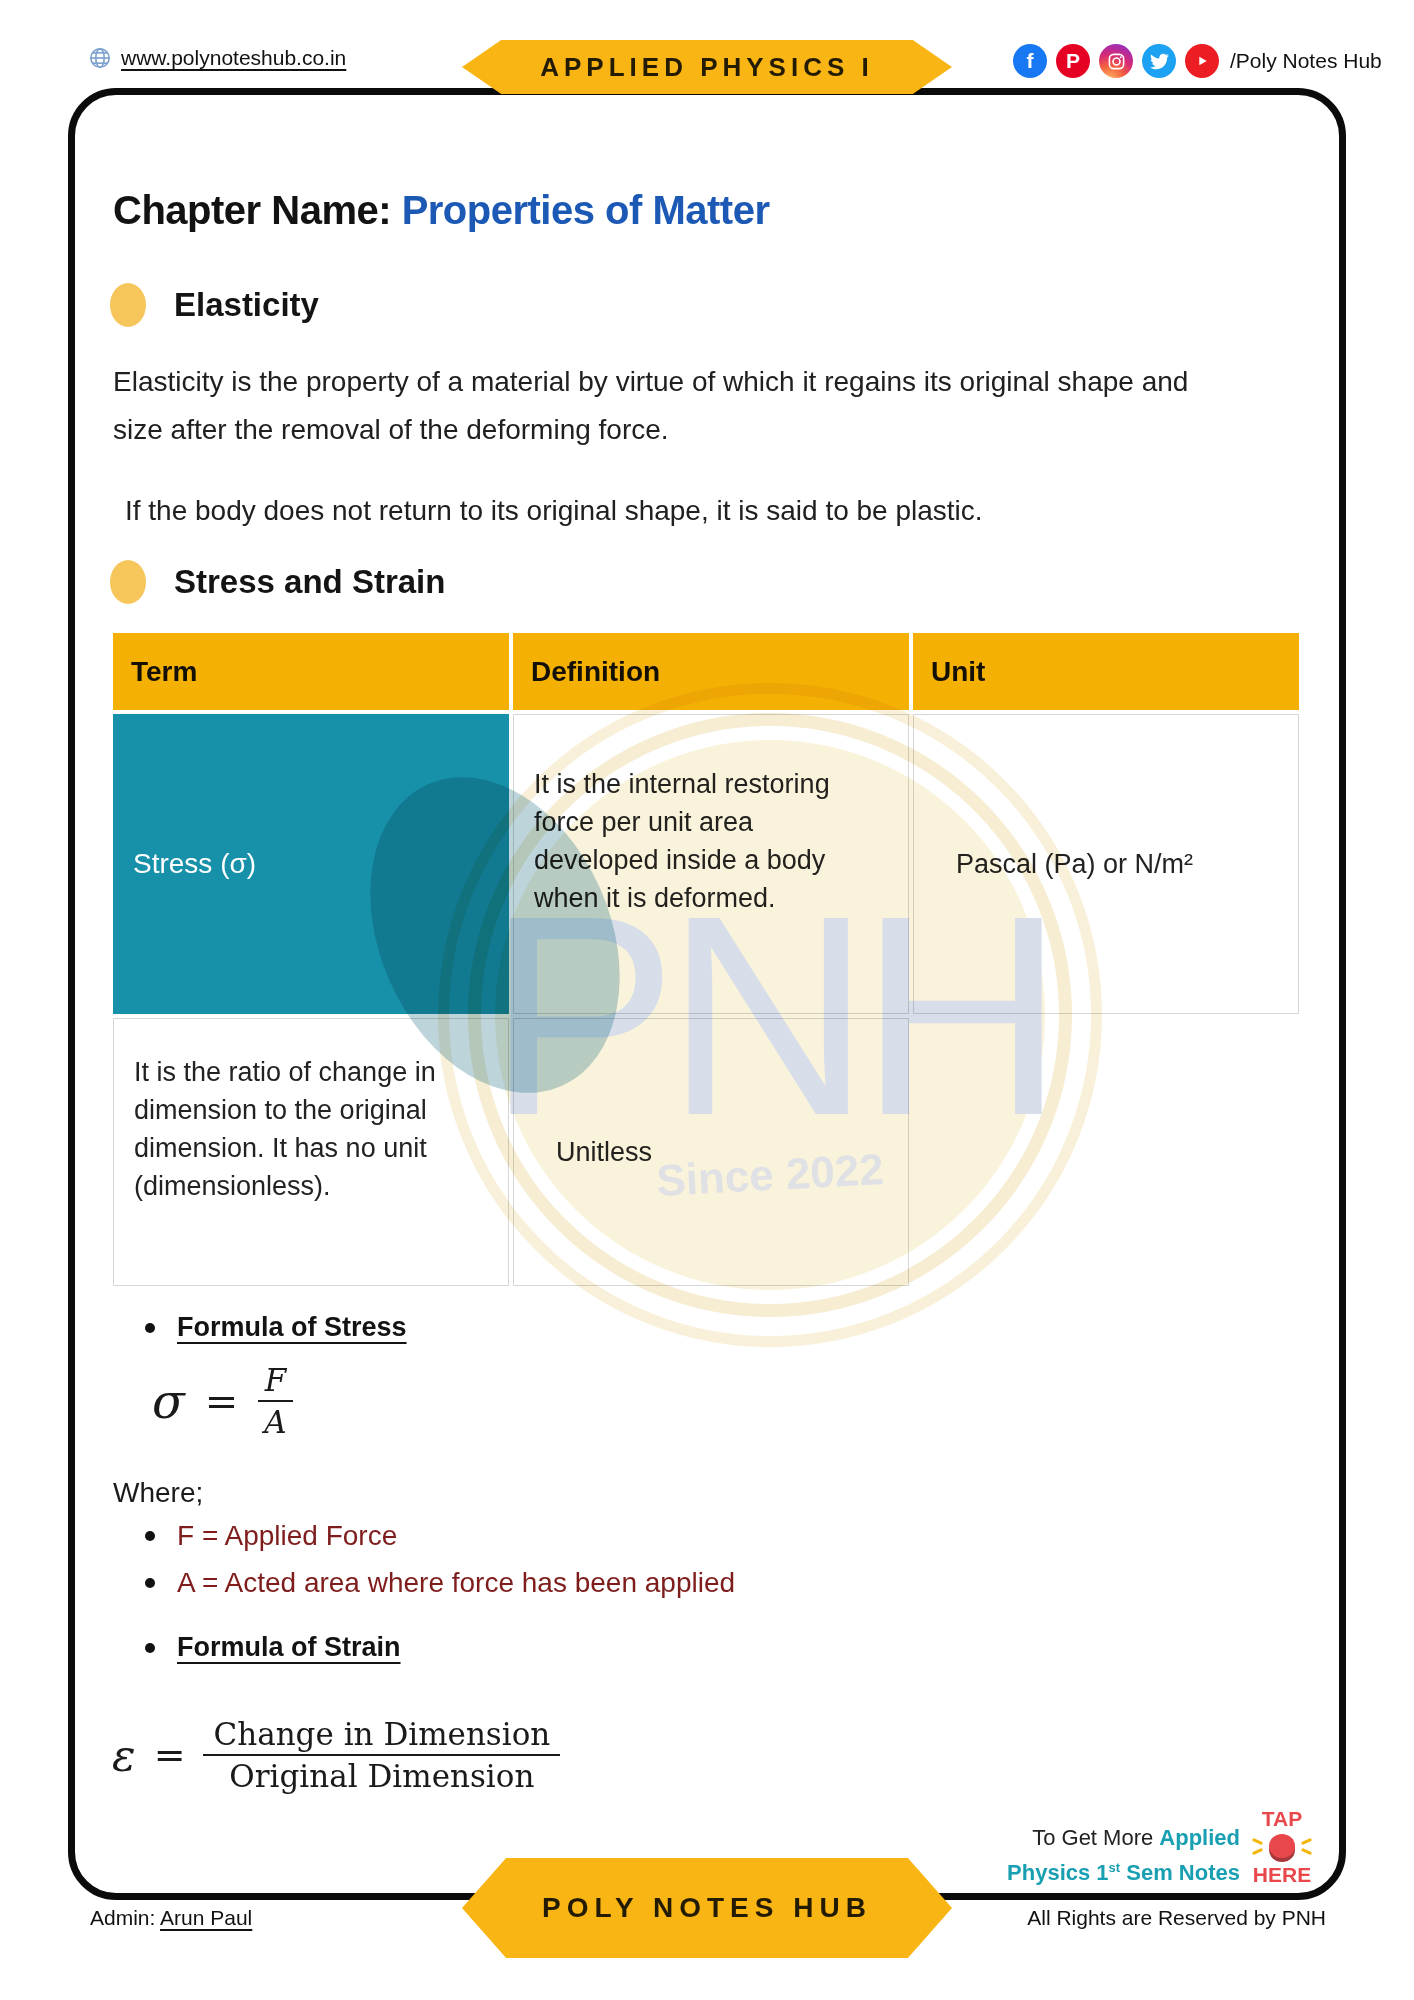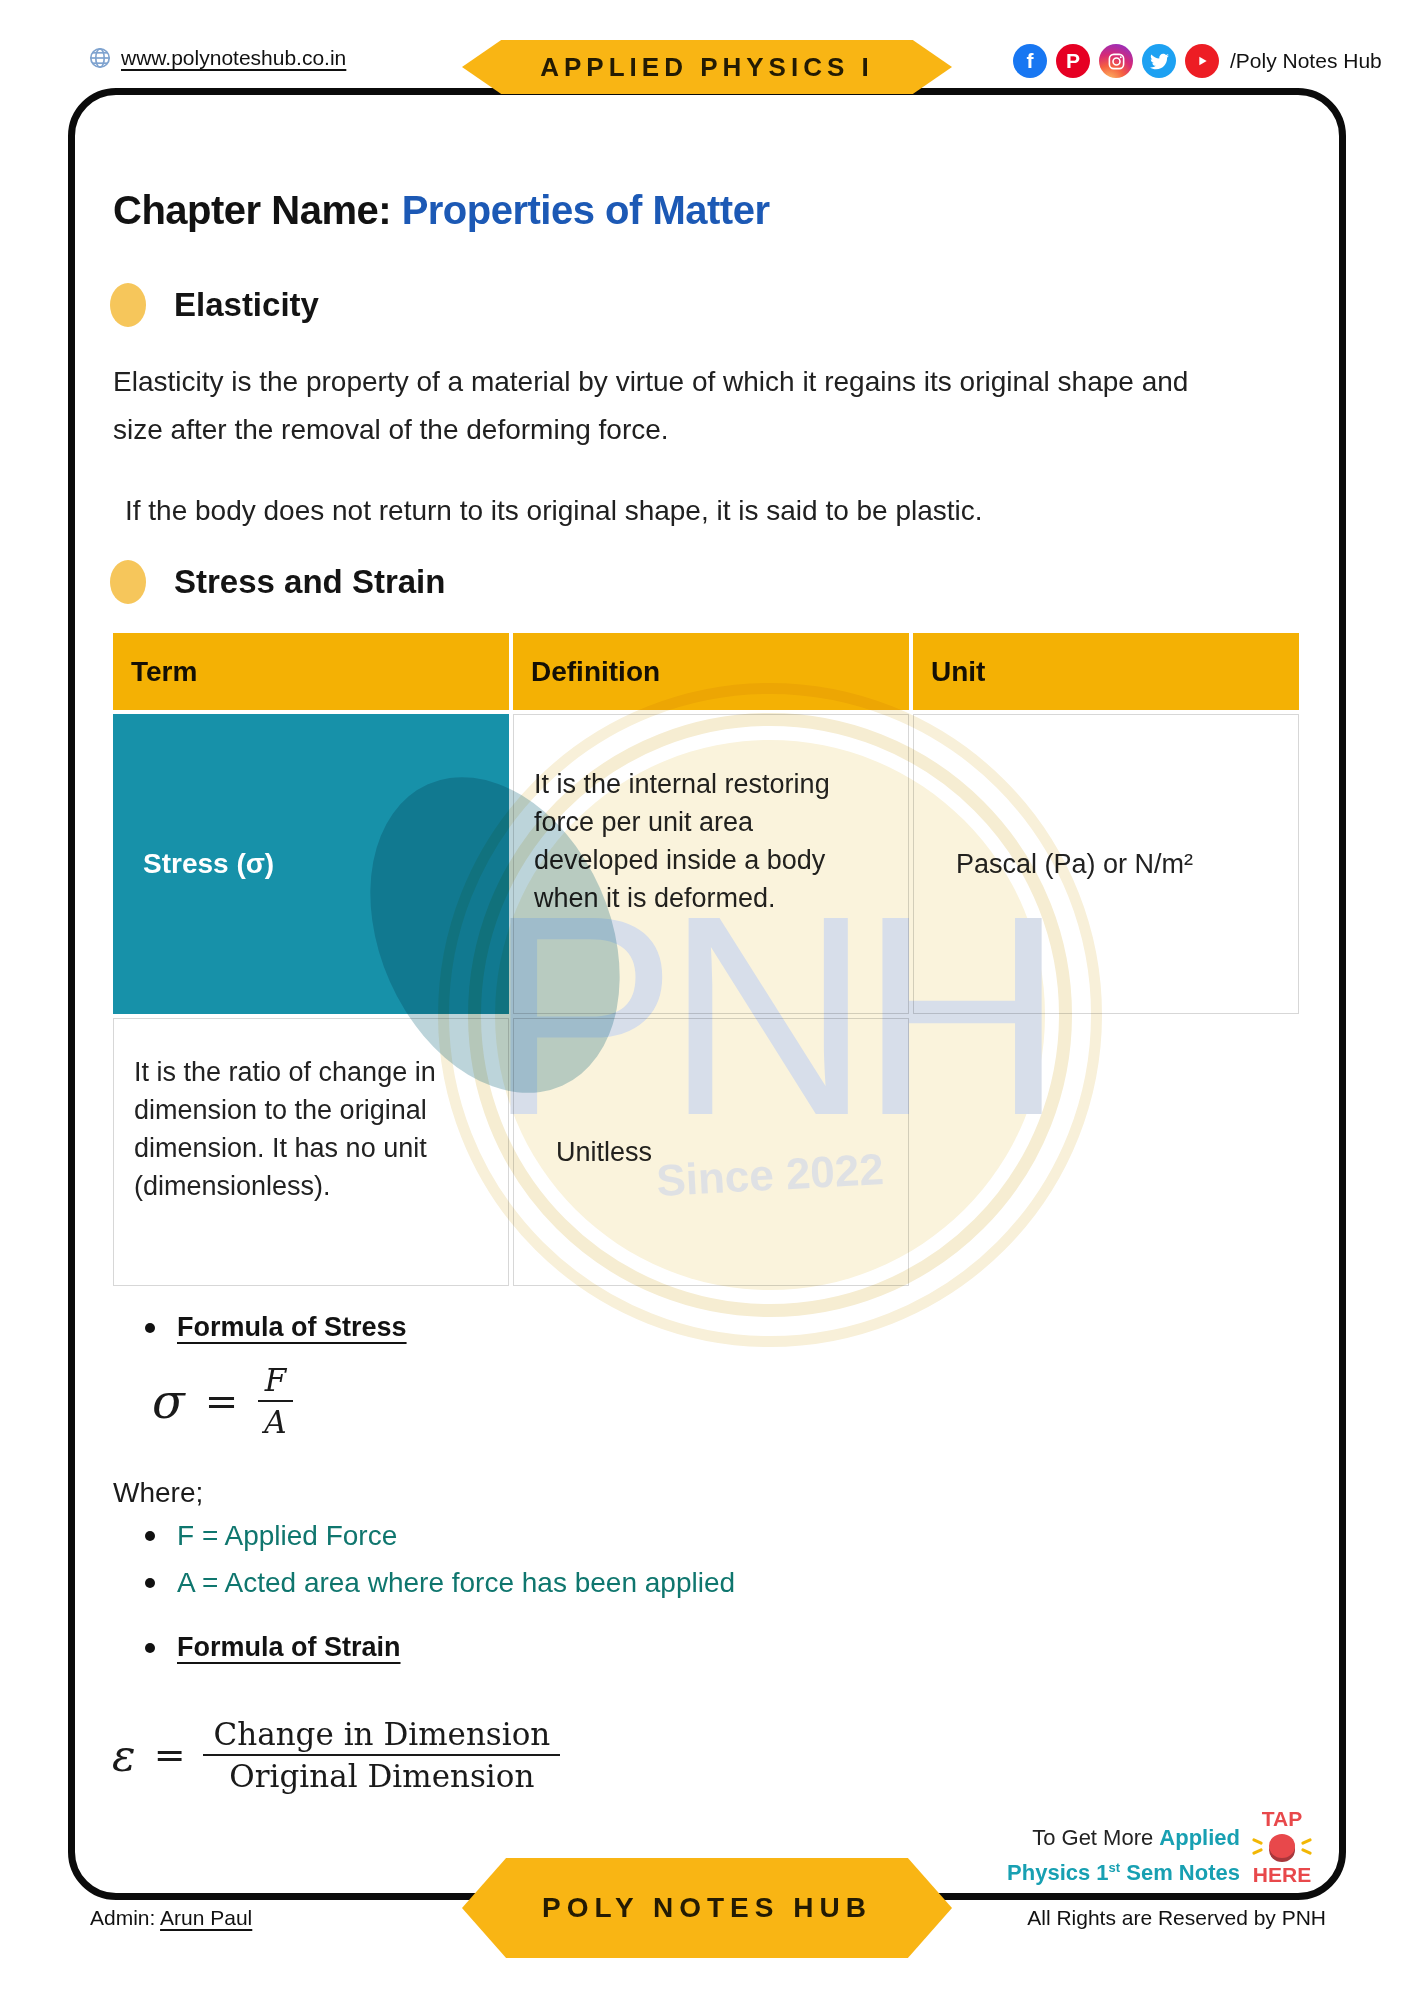--- a/index.html
+++ b/index.html
@@ -53,22 +53,22 @@
   .h-ss{left:110px;top:560px;}
 
   .para{left:113px;top:358px;width:1115px;font-size:28px;line-height:48px;color:#202020;}
   .para2{top:487px;margin-left:12px;}
 
   
   .tbl{left:113px;top:633px;width:1186px;display:grid;
        grid-template-columns:396px 396px 386px;grid-template-rows:77px 300px 268px;gap:4px;}
   .tbl .hc{background:var(--table-yellow);display:flex;align-items:center;padding-left:18px;
            font-size:28px;font-weight:bold;color:#151005;}
-  .tbl .term{background:var(--teal);color:#fff;font-weight:bold;font-size:28px;
-           display:flex;align-items:center;padding-left:30px;}
+  .tbl .term{background:var(--teal);color:#fff;font-weight:normal;font-size:28px;
+           display:flex;align-items:center;padding-left:20px;}
   .tbl .def{border:1px solid #d7d7d7;padding:50px 28px 0 20px;font-size:27px;line-height:38px;color:#222;}
   .tbl .def.strain{padding-top:34px;}
   .tbl .unit{border:1px solid #d7d7d7;display:flex;align-items:center;padding-left:42px;font-size:27px;color:#222;}
 
   
   .fheading{display:flex;align-items:center;gap:22px;font-size:27px;font-weight:bold;color:#131313;}
   .fheading .b{width:10px;height:10px;border-radius:50%;background:#111;flex:none;}
   .fheading .t{text-decoration:underline;text-underline-offset:6px;text-decoration-thickness:2px;}
   .fh-stress{left:145px;top:1312px;}
   .fh-strain{left:145px;top:1632px;}
@@ -79,21 +79,21 @@
   .m-sigma .eq{font-size:40px;}
   .frac{display:flex;flex-direction:column;align-items:center;}
   .frac .bar{height:2px;background:#1a1a1a;width:100%;margin:2px 0;}
   .m-sigma .frac span{font-size:31px;font-style:italic;padding:0 6px;}
   .m-eps{left:112px;top:1716px;gap:18px;}
   .m-eps .lhs{font-size:44px;font-style:italic;}
   .m-eps .eq{font-size:38px;}
   .m-eps .frac span{font-size:31px;padding:0 10px;}
 
   .where{left:113px;top:1477px;font-size:28px;color:#1b1b1b;}
-  .blist{left:145px;top:1520px;font-size:28px;color:#0f766e;}
+  .blist{left:145px;top:1520px;font-size:28px;color:#7f1d1d;}
   .blist .li{display:flex;align-items:center;gap:22px;margin-bottom:15px;}
   .blist .b{width:10px;height:10px;border-radius:50%;background:#111;flex:none;}
 
   
   .cta{left:960px;top:1823px;width:280px;text-align:right;font-size:22px;line-height:30px;color:#222;}
   .cta .accent{color:var(--cta-teal);font-weight:bold;}
   .cta sup{font-size:13px;}
   .tap{left:1250px;top:1808px;width:64px;text-align:center;color:var(--tap-red);font-weight:bold;
        font-size:21px;line-height:22px;}
   .tap .btnrow{position:relative;height:30px;margin:2px 0;}

